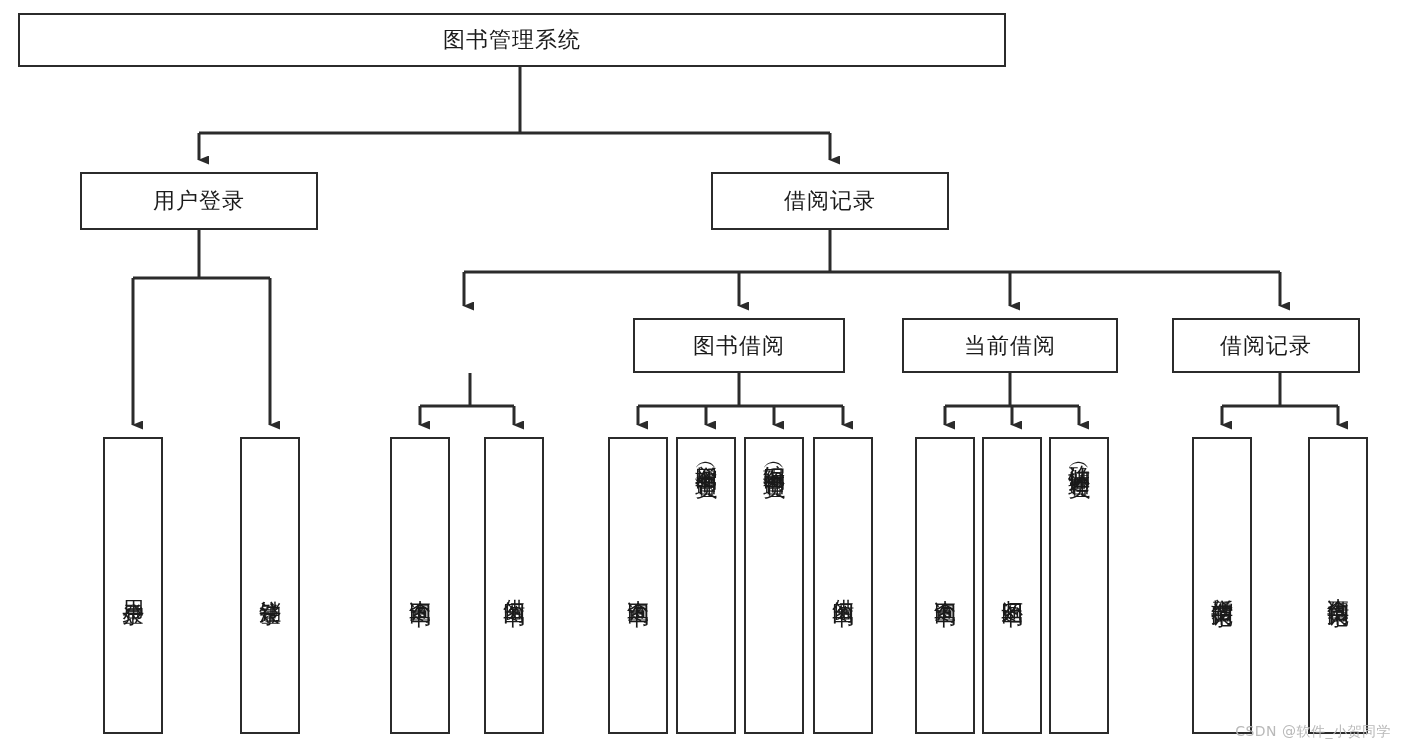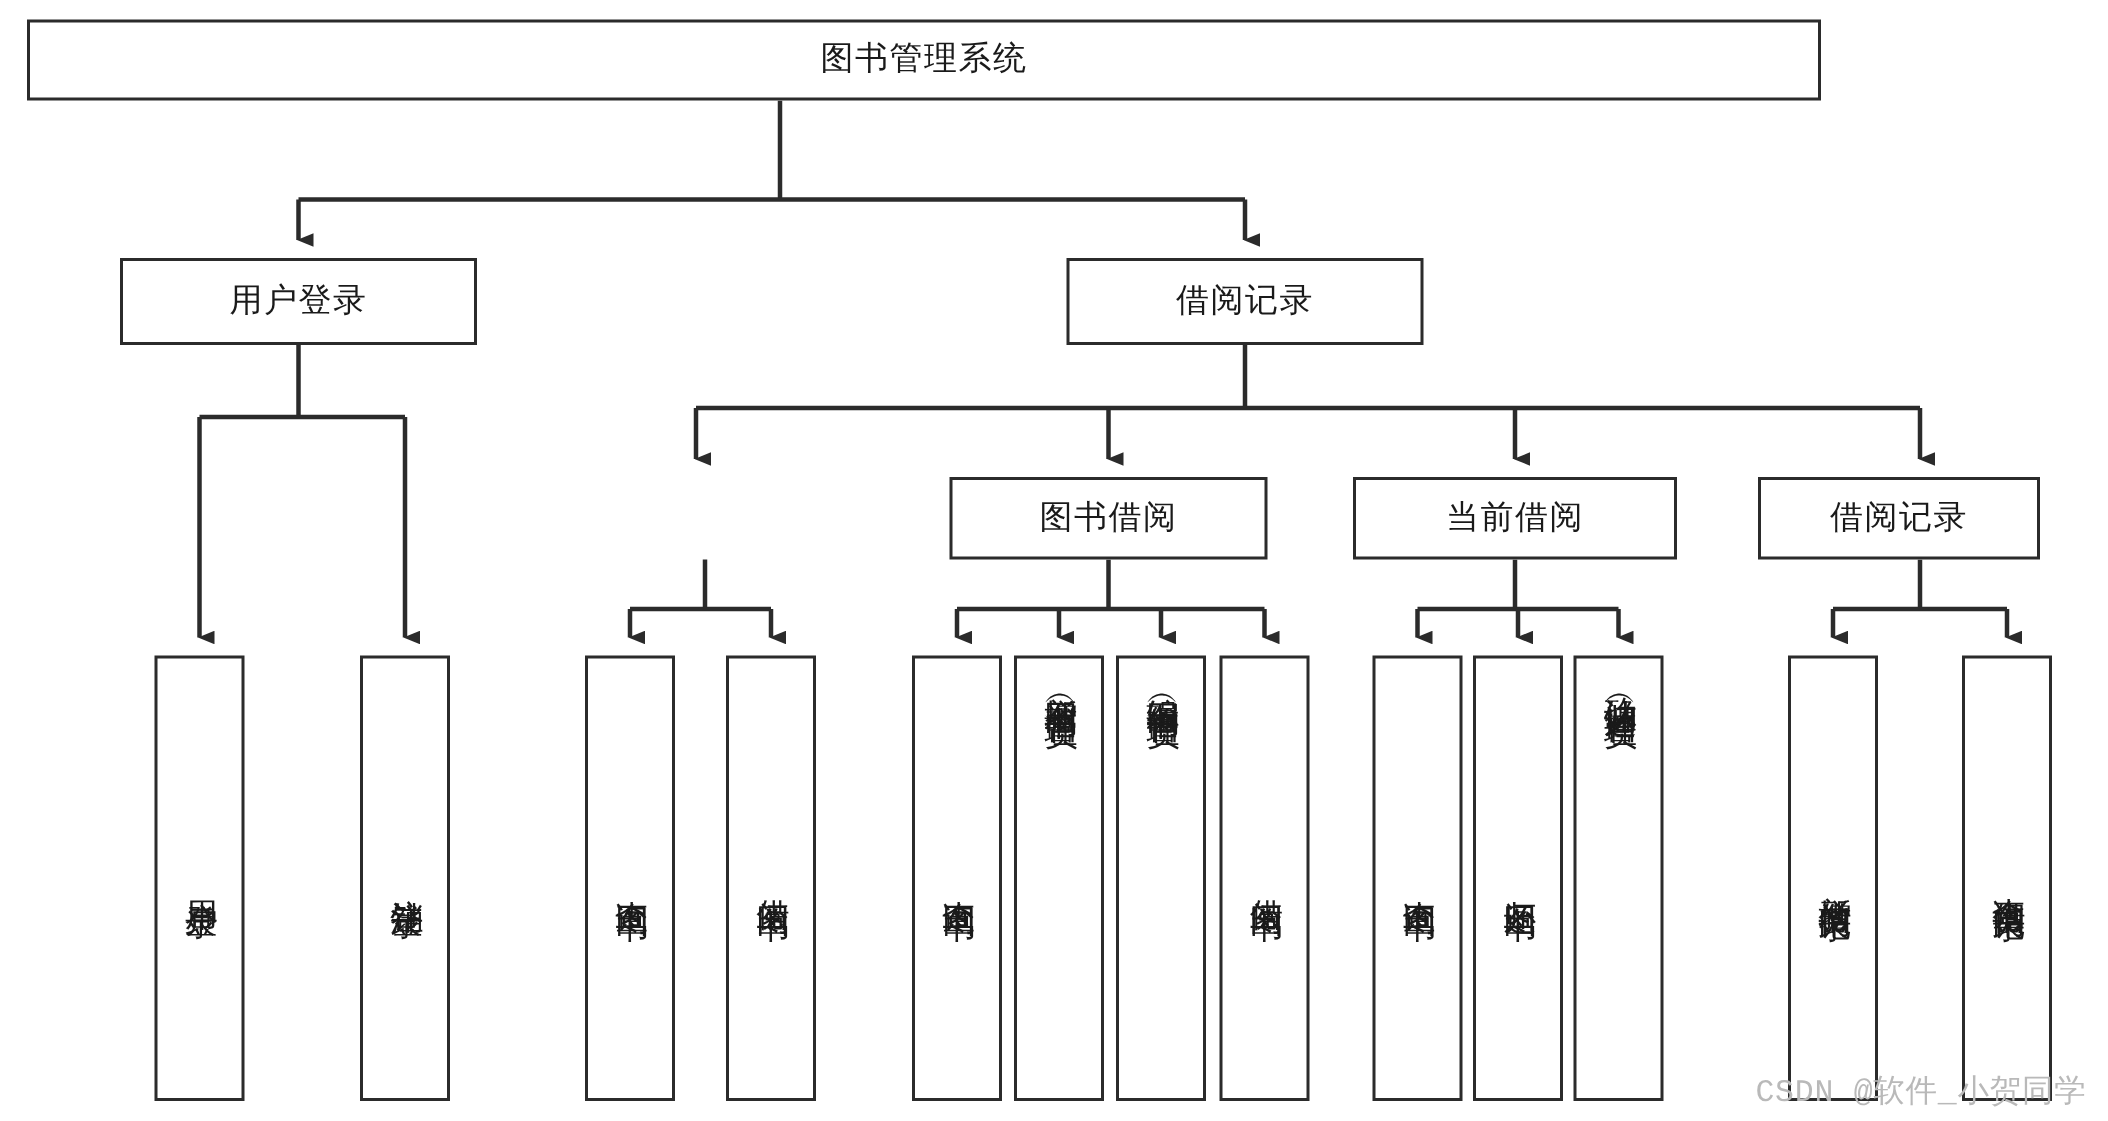--- a/index.html
+++ b/index.html
@@ -57,25 +57,24 @@
     padding-top: 8px;
   }
   .leaf-box.centered {
     align-items: center;
     padding-top: 0;
   }
   .watermark {
     position: absolute;
     right: 14px;
     bottom: 6px;
-    font-size: 21px;
+    font-size: 14px;
     color: #b9b9b9;
     white-space: nowrap;
     letter-spacing: 0.5px;
-    font-family: Liberation Mono, monospace;
   }
 </style>
 </head>
 <body>
 
 <div id="diagram-root">
 
   <svg class="diagram-canvas" viewBox="0 0 1405 747" xmlns="http://www.w3.org/2000/svg">
     <defs>
       <marker id="arrowhead" markerWidth="9" markerHeight="11" refX="4.5" refY="10" orient="auto" markerUnits="userSpaceOnUse">
@@ -135,21 +134,21 @@
     </g>
 
     <g stroke="#2b2b2b" stroke-width="3" fill="none">
       <path d="M1280,373 L1280,406"></path>
       <path d="M1222,406 L1338,406"></path>
       <path d="M1222,406 L1222,425" marker-end="url(#arrowhead)"></path>
       <path d="M1338,406 L1338,425" marker-end="url(#arrowhead)"></path>
     </g>
   </svg>
 
-  <div class="node-box" style="left:18px; top:13px; width:1196px; height:54px;">
+  <div class="node-box" style="left:18px; top:13px; width:988px; height:54px;">
     <span class="node-label-h">图书管理系统</span>
   </div>
 
   <div class="node-box" style="left:80px; top:172px; width:238px; height:58px;">
     <span class="node-label-h">用户登录</span>
   </div>
   <div class="node-box" style="left:711px; top:172px; width:238px; height:58px;">
     <span class="node-label-h">借阅记录</span>
   </div>
 

